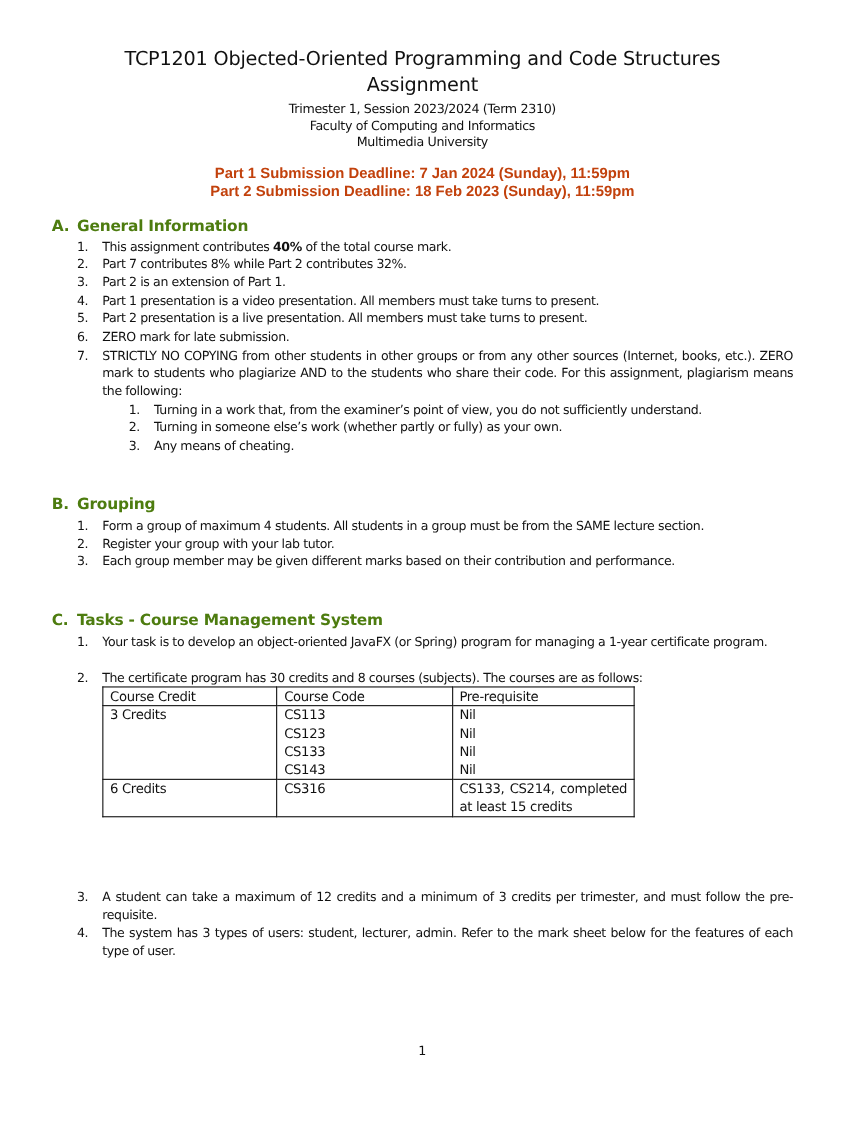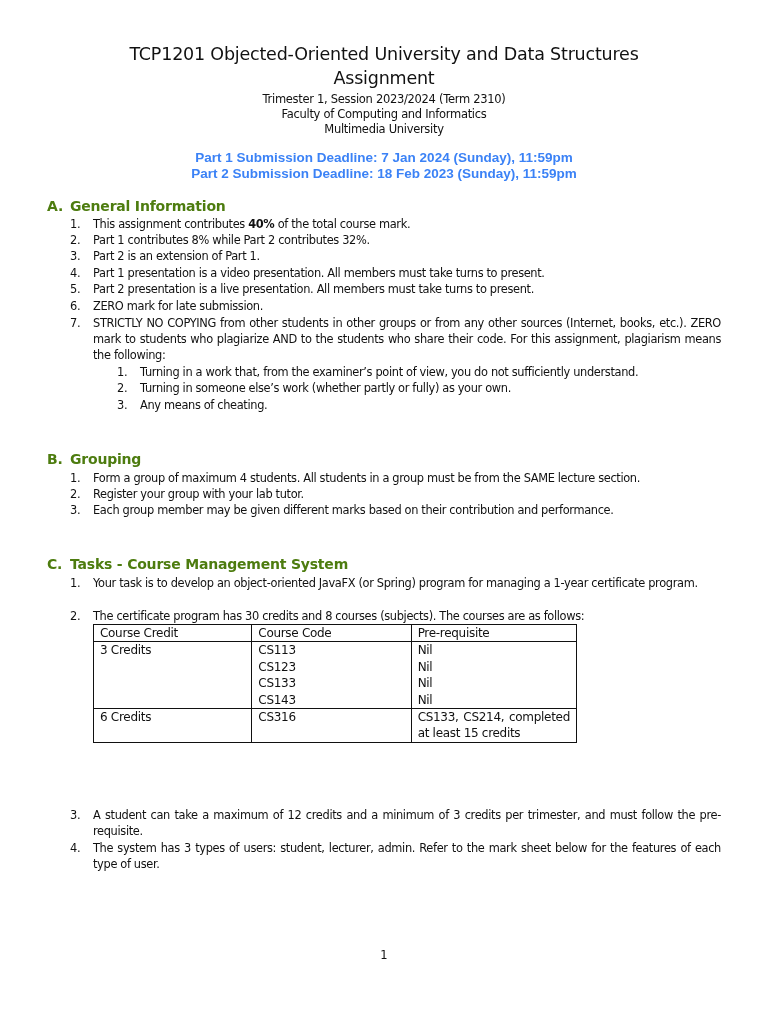--- a/index.html
+++ b/index.html
@@ -13,21 +13,21 @@
       font-family: "DejaVu Sans", sans-serif; font-size: 17.5px; color: #111;
       letter-spacing: -0.2px;
     }
     .subtitle {
       position: absolute; left: 0; width: 768px; text-align: center;
       font-family: "DejaVu Sans", sans-serif; font-size: 11.5px; color: #111;
       letter-spacing: -0.3px;
     }
     .deadline {
       position: absolute; left: 0; width: 768px; text-align: center;
-      font-family: "Liberation Sans", sans-serif; font-weight: bold; font-size: 13.5px; color: #3b82f6;
+      font-family: "Liberation Sans", sans-serif; font-weight: bold; font-size: 13.5px; color: #c2410c;
     }
     .section-heading {
       position: absolute; left: 47px;
       font-family: "DejaVu Sans", sans-serif; font-weight: bold; font-size: 14px; color: #4d7c0f;
       letter-spacing: -0.2px;
     }
     .section-heading .letter { display: inline-block; width: 23px; }
     .item {
       position: absolute; left: 70px; width: 651px;
       font-family: "DejaVu Sans", sans-serif; font-size: 11.4px; line-height: 16px; color: #111;
@@ -61,39 +61,39 @@
     .page-number {
       position: absolute; left: 0; width: 768px; top: 948px; text-align: center;
       font-family: "DejaVu Sans", sans-serif; font-size: 11.5px; color: #111;
     }
   </style>
 </head>
 <body>
 
 <div class="page">
 
-  <div class="title" style="top:44px;">TCP1201 Objected-Oriented University and Data Structures</div>
+  <div class="title" style="top:44px;">TCP1201 Objected-Oriented Programming and Code Structures</div>
   <div class="title" style="top:68px;">Assignment</div>
   <div class="subtitle" style="top:92px;">Trimester 1, Session 2023/2024 (Term 2310)</div>
   <div class="subtitle" style="top:122px;">Multimedia University</div>
   <div class="subtitle" style="top:107px;">Faculty of Computing and Informatics</div>
   <div class="deadline" style="top:150px;">Part 1 Submission Deadline: 7 Jan 2024 (Sunday), 11:59pm</div>
   <div class="deadline" style="top:166px;">Part 2 Submission Deadline: 18 Feb 2023 (Sunday), 11:59pm</div>
 
   <div class="section-heading" style="top:198px;">
     <span class="letter">A.</span><span>General Information</span>
   </div>
 
   <div class="item" style="top:216px;">
     <span class="num">1.</span>
     <span class="text"><span>This assignment contributes </span><b>40%</b><span> of the total course mark.</span></span>
   </div>
   <div class="item" style="top:232px;">
     <span class="num">2.</span>
-    <span class="text">Part 1 contributes 8% while Part 2 contributes 32%.</span>
+    <span class="text">Part 7 contributes 8% while Part 2 contributes 32%.</span>
   </div>
   <div class="item" style="top:248px;">
     <span class="num">3.</span>
     <span class="text">Part 2 is an extension of Part 1.</span>
   </div>
   <div class="item" style="top:265px;">
     <span class="num">4.</span>
     <span class="text">Part 1 presentation is a video presentation. All members must take turns to present.</span>
   </div>
   <div class="item" style="top:281px;">

